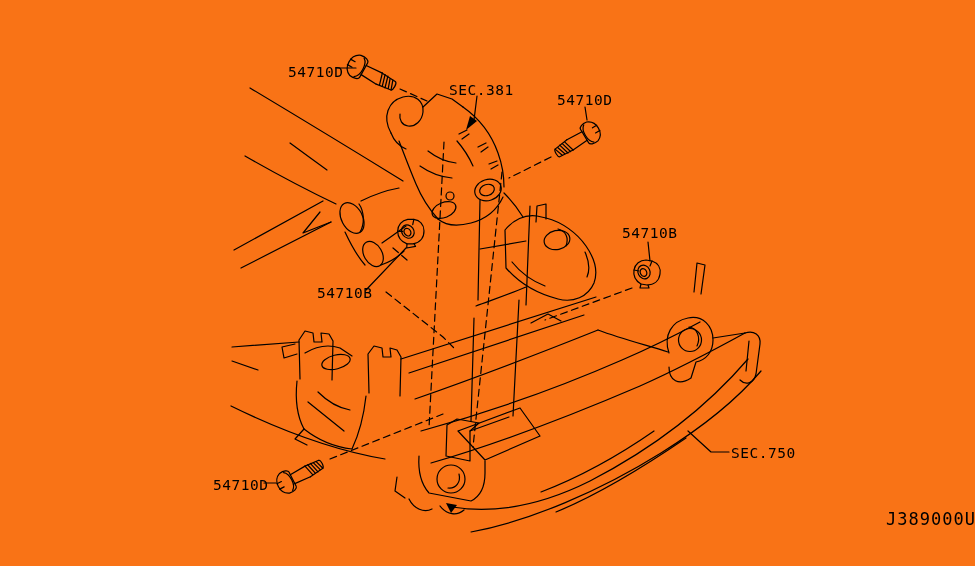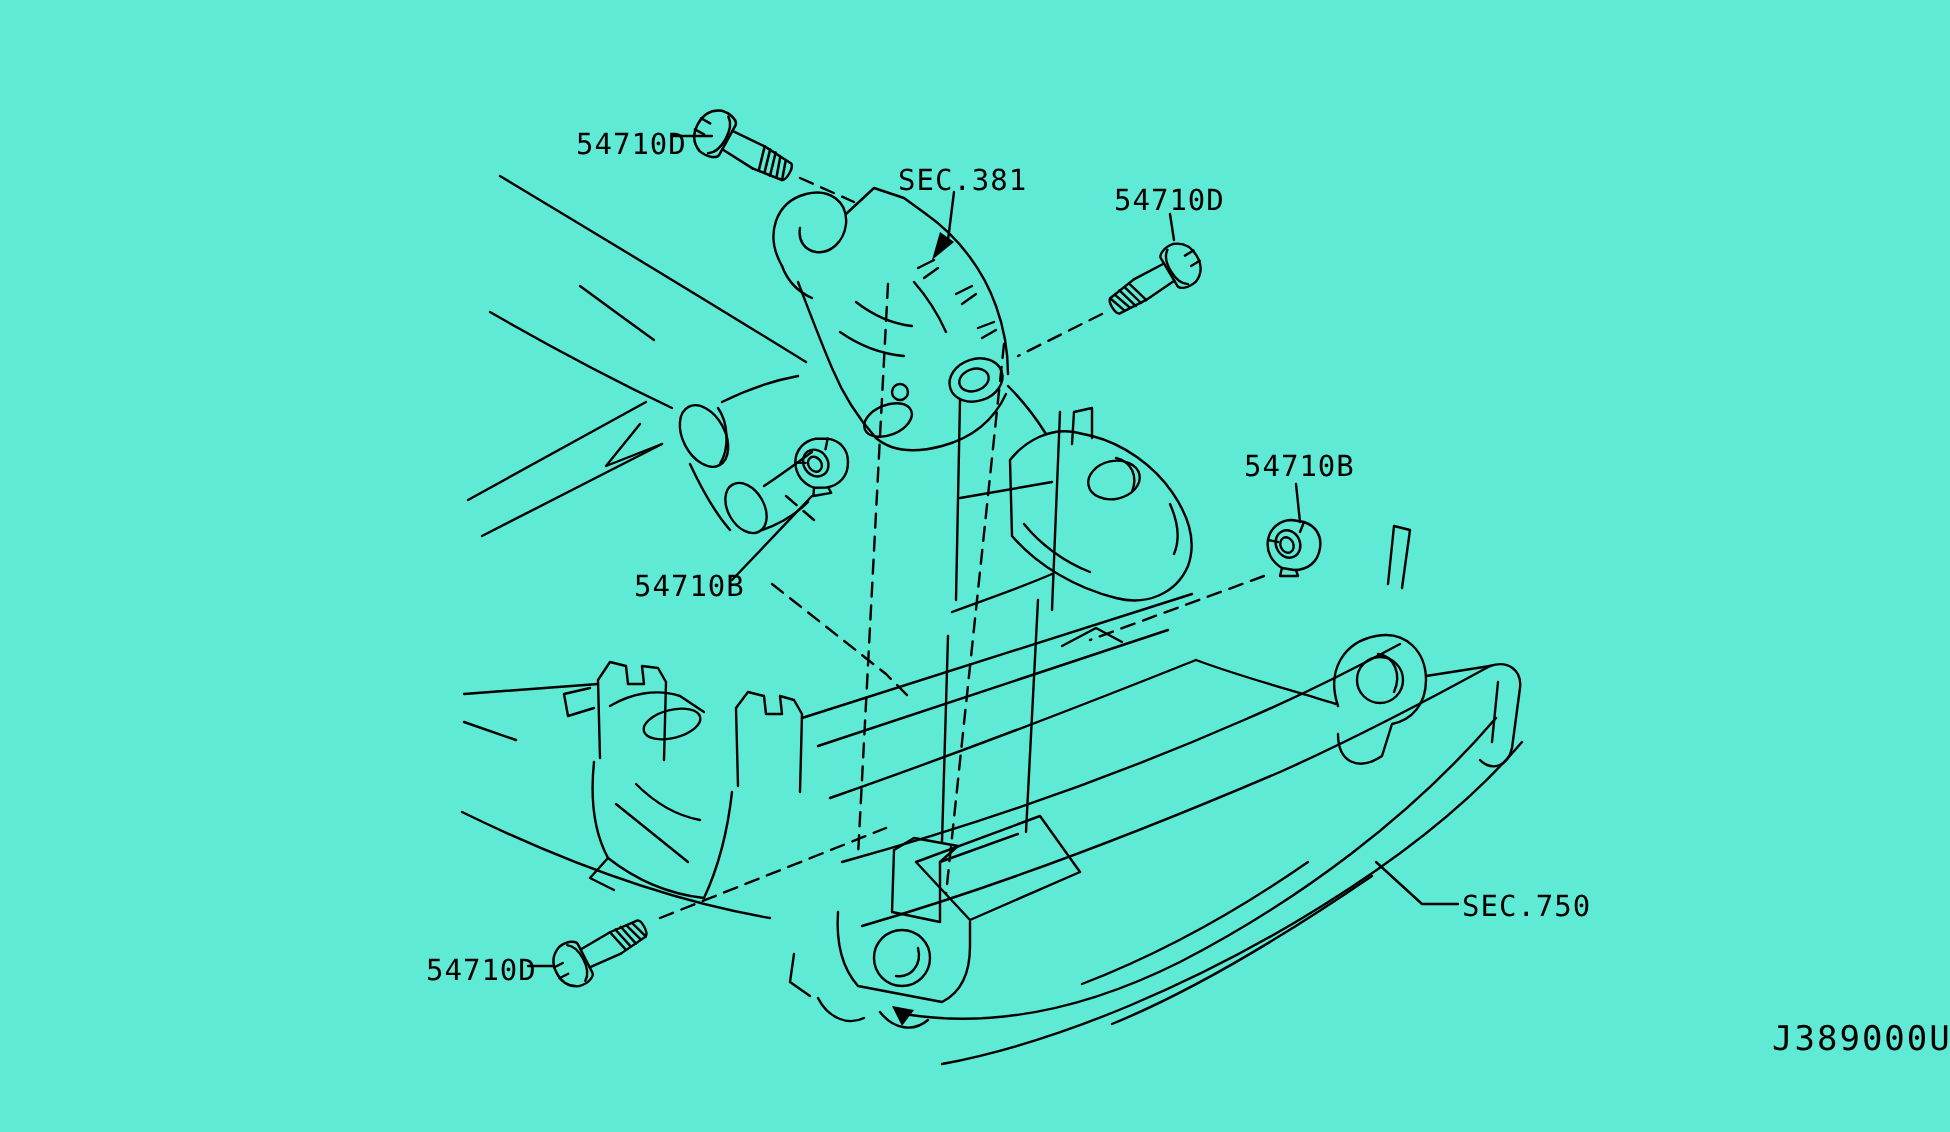--- a/index.html
+++ b/index.html
@@ -1,17 +1,17 @@
 <!DOCTYPE html>
 <html><head>
 <meta charset="utf-8">
 <style>
   html,body{margin:0;padding:0;background:#fff;}
   .stage{
-    position:relative;width:975px;height:566px;background:#5eead4;overflow:hidden;
+    position:relative;width:975px;height:566px;background:#f97316;overflow:hidden;
     font-family:"DejaVu Sans Mono","Liberation Mono",monospace;
   }
   svg{position:absolute;left:0;top:0;}
   svg text{
     font-family:"DejaVu Sans Mono","Liberation Mono",monospace;
     font-size:14.5px;letter-spacing:.5px;fill:#000;cursor:default;
   }
   svg text.code{font-size:17px;letter-spacing:1px;}
   .art{stroke:#000;fill:none;stroke-width:1.2;stroke-linecap:round;stroke-linejoin:round;}
   .dash{stroke-dasharray:7 4.5;}

